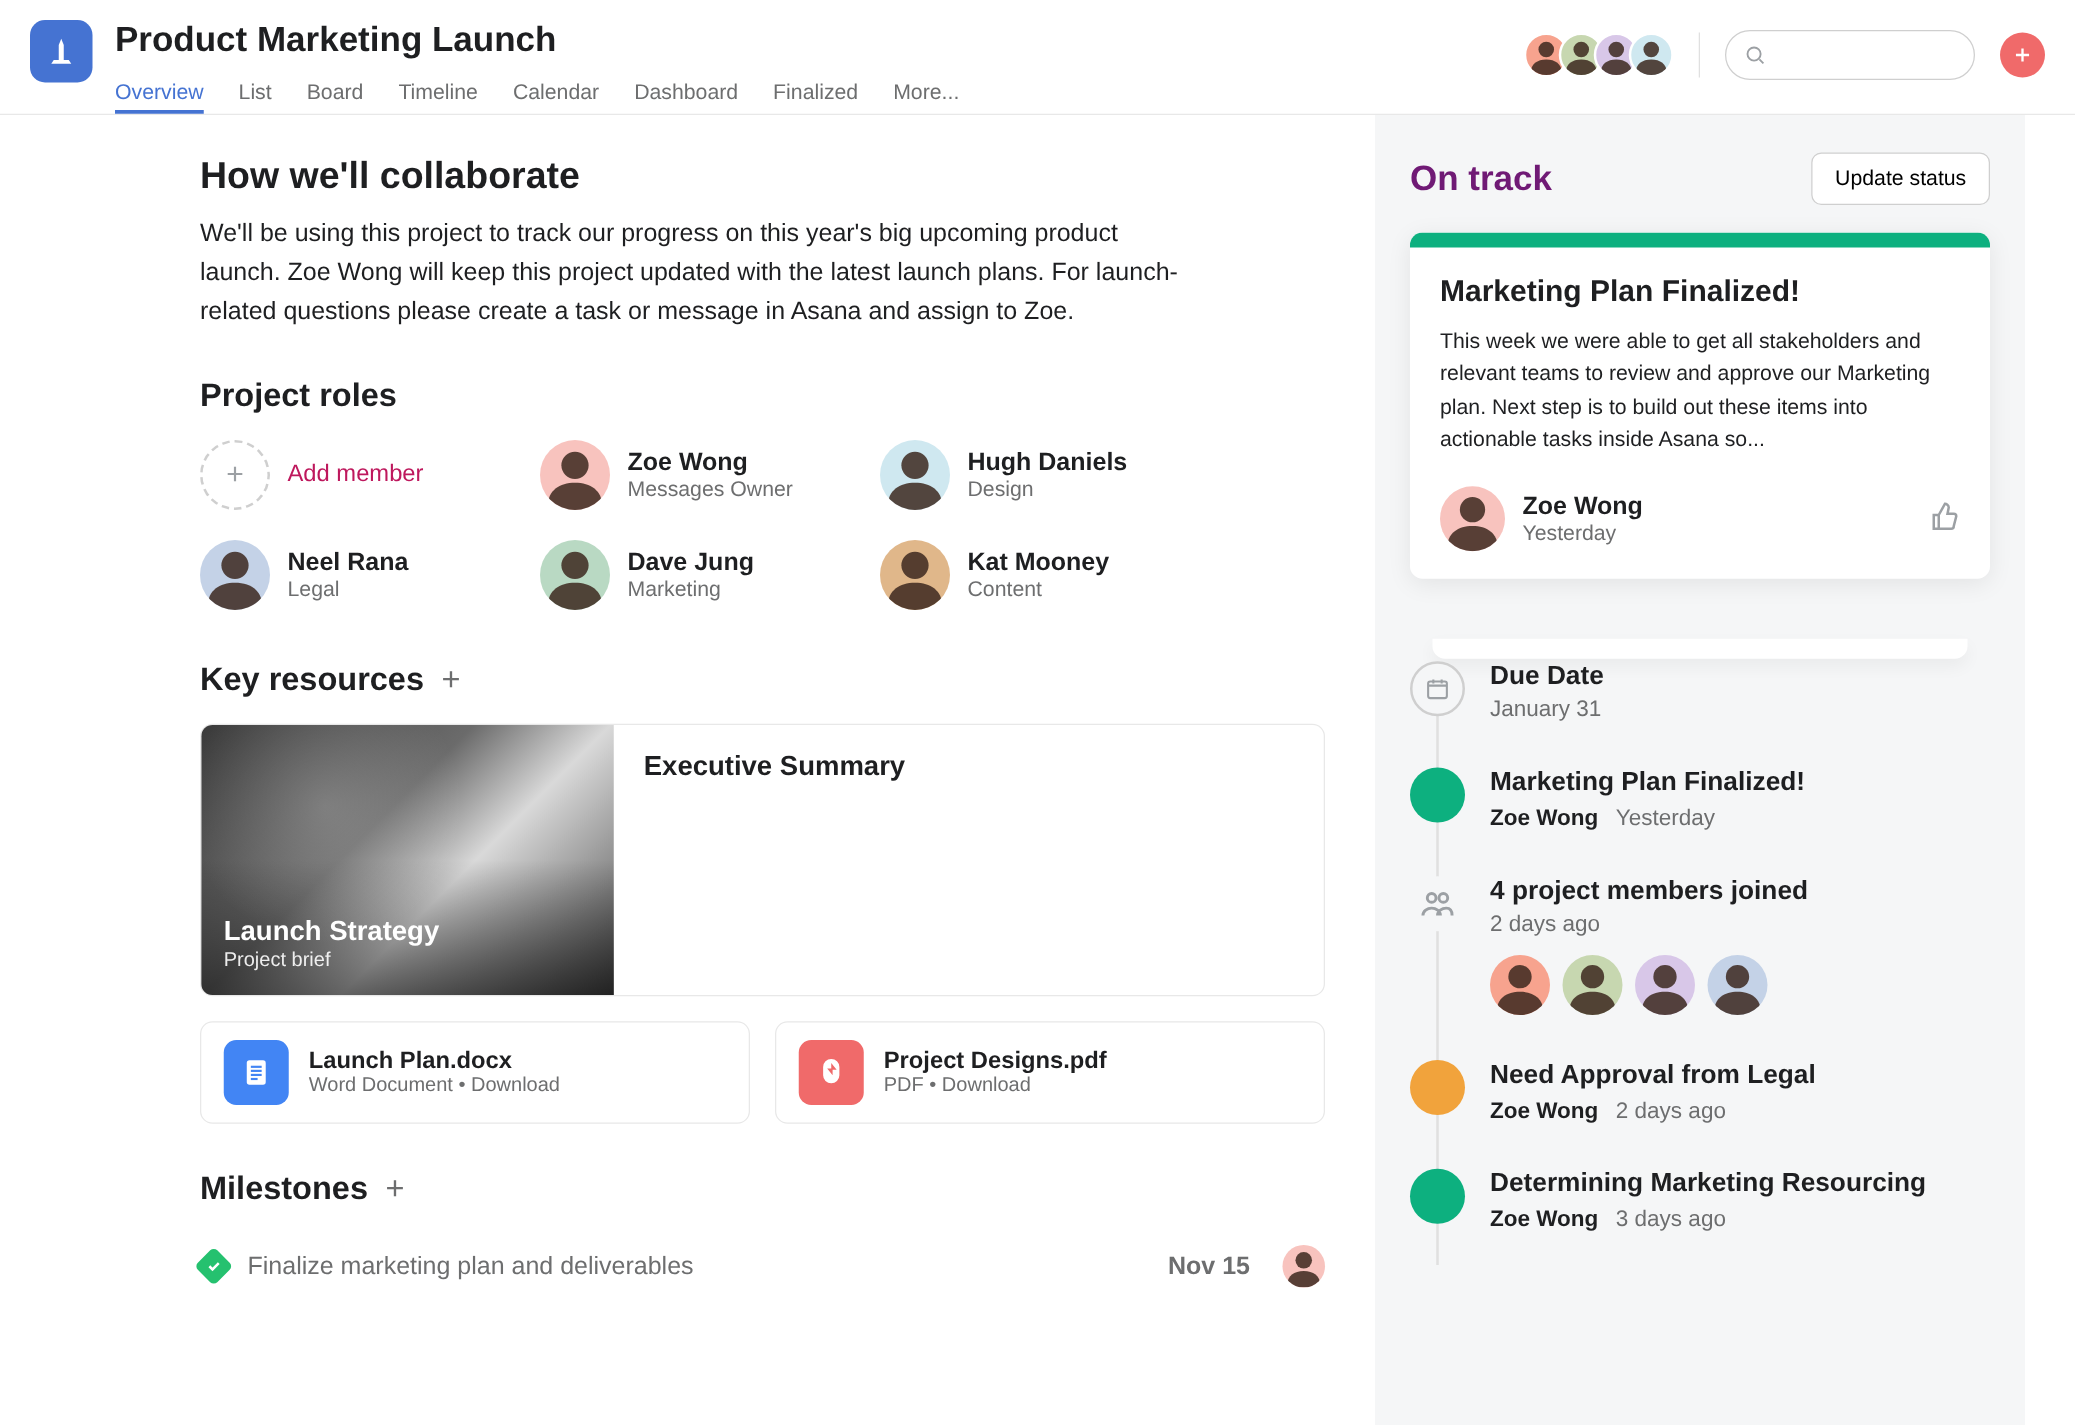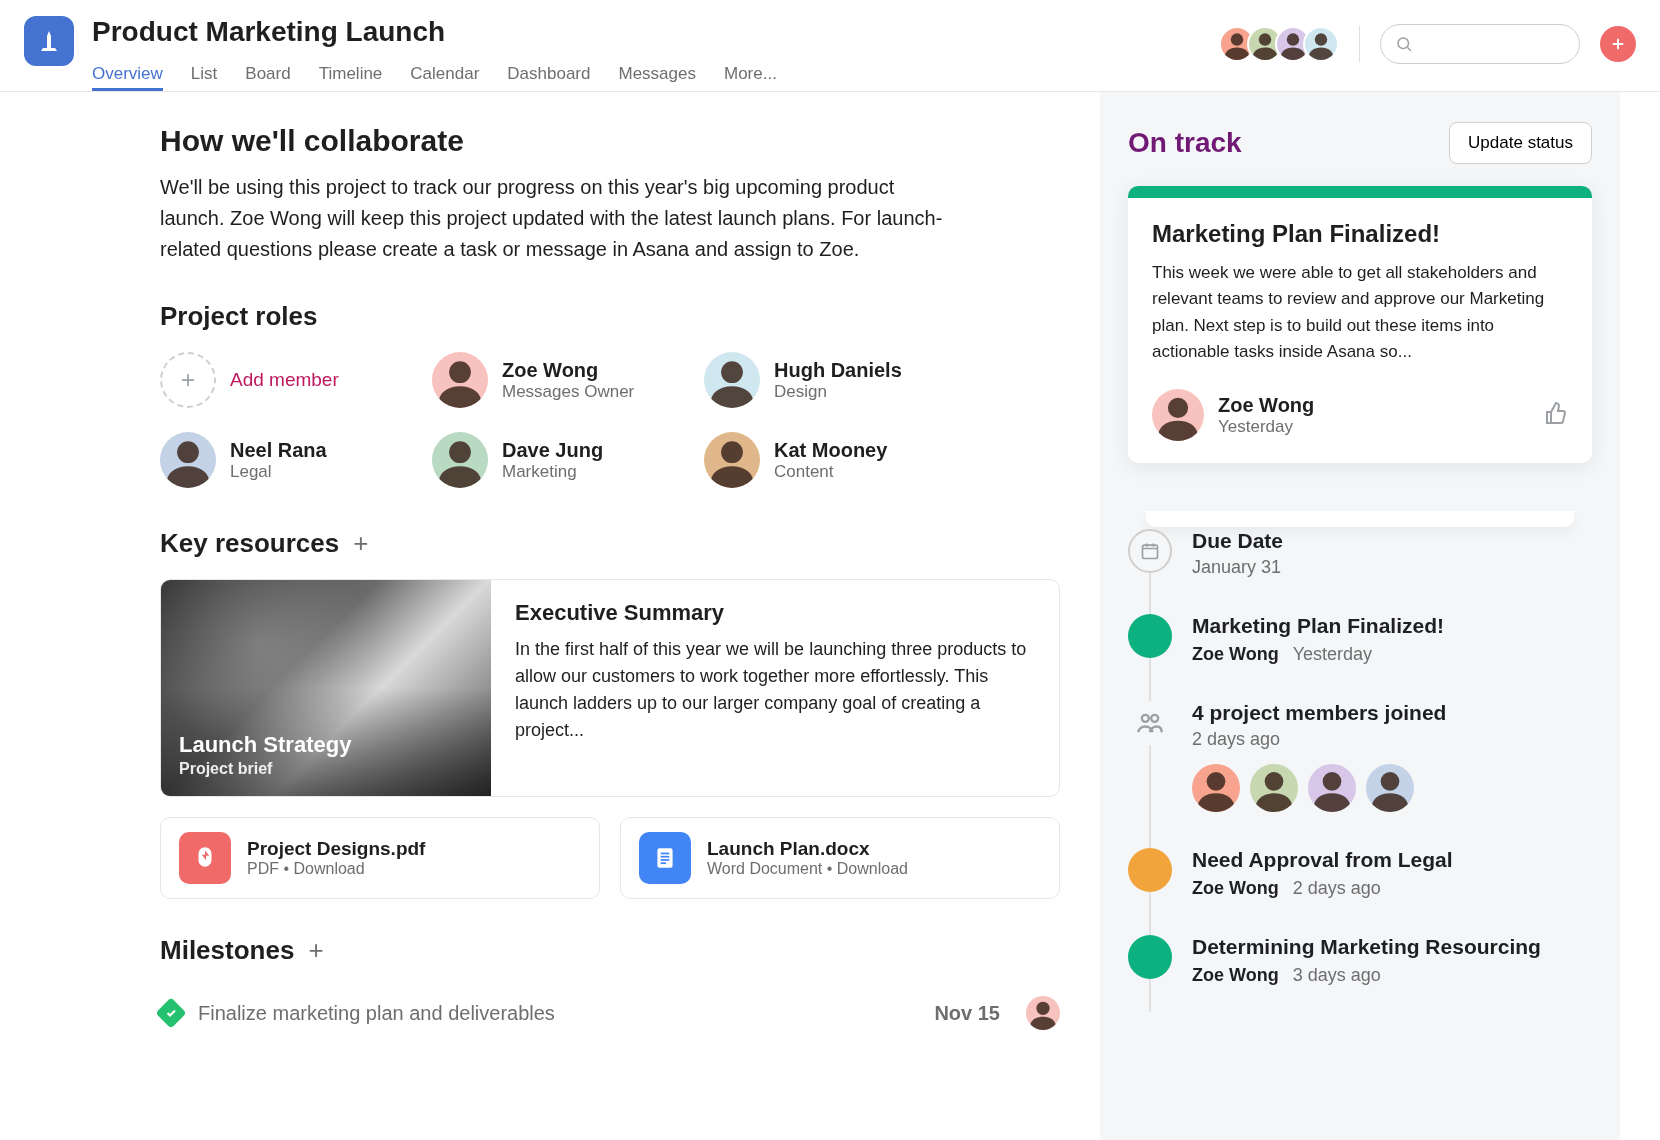--- a/index.html
+++ b/index.html
@@ -132,21 +132,21 @@
   padding: 18px;
   color: #fff;
 }
 .resource-img::before {
   content:"";
   position:absolute; inset:0;
   background:
     radial-gradient(circle at 30% 30%, rgba(255,255,255,0.2), transparent 40%),
     linear-gradient(to top, rgba(0,0,0,0.55), transparent 50%);
 }
-.resource-img > * { position: relative; font-weight: bold; }
+.resource-img > * { position: relative; }
 .resource-img-title { font-size: 22px; font-weight: 600; }
 .resource-img-sub { font-size: 16px; opacity: .9; margin-top:2px; }
 .resource-body { flex: 1; padding: 20px 24px; }
 .resource-title { font-size: 22px; font-weight: 600; margin-bottom: 10px; }
 .resource-text { font-size: 18px; line-height: 1.5; color: #1e1f21; }
 
 .file-row { display: flex; gap: 20px; margin-bottom: 36px; }
 .file-card {
   flex: 1;
   display: flex; align-items: center; gap: 16px;
@@ -265,21 +265,21 @@
   </div>
   <div class="header-left">
     <div class="project-title">Product Marketing Launch</div>
     <div class="tabs">
       <div class="tab active">Overview</div>
       <div class="tab">List</div>
       <div class="tab">Board</div>
       <div class="tab">Timeline</div>
       <div class="tab">Calendar</div>
       <div class="tab">Dashboard</div>
-      <div class="tab">Messages</div>
+      <div class="tab">Finalized</div>
       <div class="tab">More...</div>
     </div>
   </div>
   <div class="header-right">
     <div class="avatar-stack">
       <span class="avatar a1">
           <svg viewBox="0 0 36 36">
             <use href="#person"></use>
           </svg>
         </span>
@@ -388,49 +388,48 @@
       <span>Key resources</span>
       <span class="plus-inline">+</span>
     </div>
     <div class="resource-card">
       <div class="resource-img">
         <div class="resource-img-title">Launch Strategy</div>
         <div class="resource-img-sub">Project brief</div>
       </div>
       <div class="resource-body">
         <div class="resource-title">Executive Summary</div>
-        <div class="resource-text">In the first half of this year we will be launching three products to allow our customers to work together more effortlessly. This launch ladders up to our larger company goal of creating a project...</div>
       </div>
     </div>
 
     <div class="file-row">
-      <div class="file-card">
-        <div class="file-icon pdf">
-          <svg width="26" height="26" viewBox="0 0 24 24" fill="currentColor">
-              <path d="M12 2a6 6 0 0 0-6 6v6a6 6 0 1 0 12 0V8a6 6 0 0 0-6-6zm0 3l4 5h-3v4l-4-5h3V5z"></path>
-            </svg>
-        </div>
-        <div>
-          <div class="file-name">Project Designs.pdf</div>
-          <div class="file-sub">PDF  •  Download</div>
-        </div>
-      </div>
       <div class="file-card">
         <div class="file-icon doc">
           <svg width="26" height="26" viewBox="0 0 24 24" fill="currentColor">
               <rect x="5" y="3" width="14" height="18" rx="2"></rect>
               <rect x="8" y="7" width="8" height="1.6" fill="#4285f4"></rect>
               <rect x="8" y="10" width="8" height="1.6" fill="#4285f4"></rect>
               <rect x="8" y="13" width="8" height="1.6" fill="#4285f4"></rect>
               <rect x="8" y="16" width="5" height="1.6" fill="#4285f4"></rect>
             </svg>
         </div>
         <div>
           <div class="file-name">Launch Plan.docx</div>
           <div class="file-sub">Word Document  •  Download</div>
+        </div>
+      </div>
+      <div class="file-card">
+        <div class="file-icon pdf">
+          <svg width="26" height="26" viewBox="0 0 24 24" fill="currentColor">
+              <path d="M12 2a6 6 0 0 0-6 6v6a6 6 0 1 0 12 0V8a6 6 0 0 0-6-6zm0 3l4 5h-3v4l-4-5h3V5z"></path>
+            </svg>
+        </div>
+        <div>
+          <div class="file-name">Project Designs.pdf</div>
+          <div class="file-sub">PDF  •  Download</div>
         </div>
       </div>
     </div>
 
     <div class="section-h2">
       <span>Milestones</span>
       <span class="plus-inline">+</span>
     </div>
     <div class="milestone-row">
       <div class="ms-diamond">

